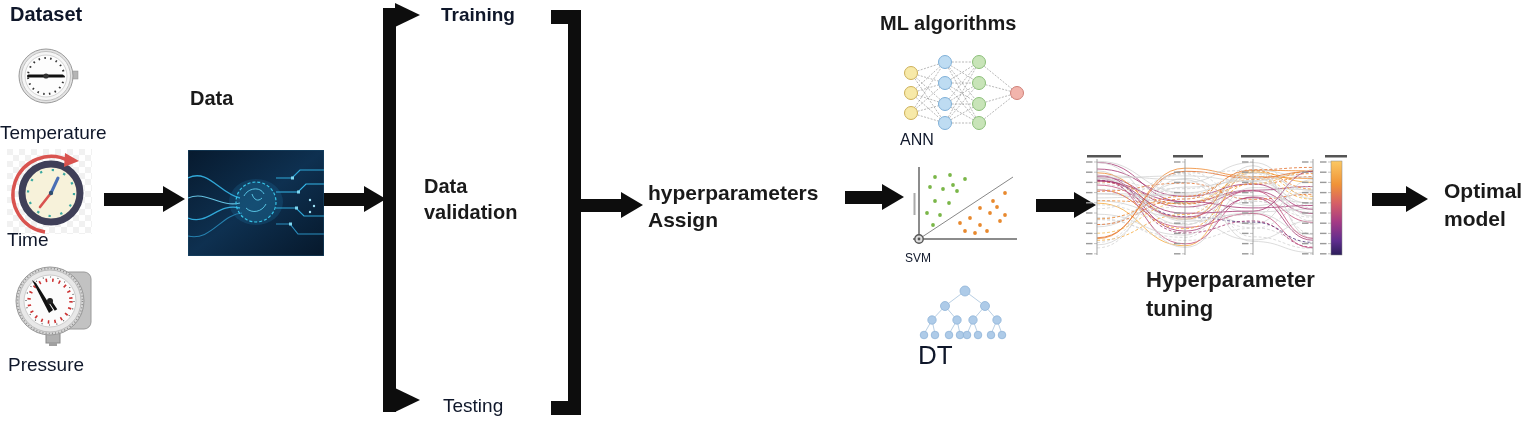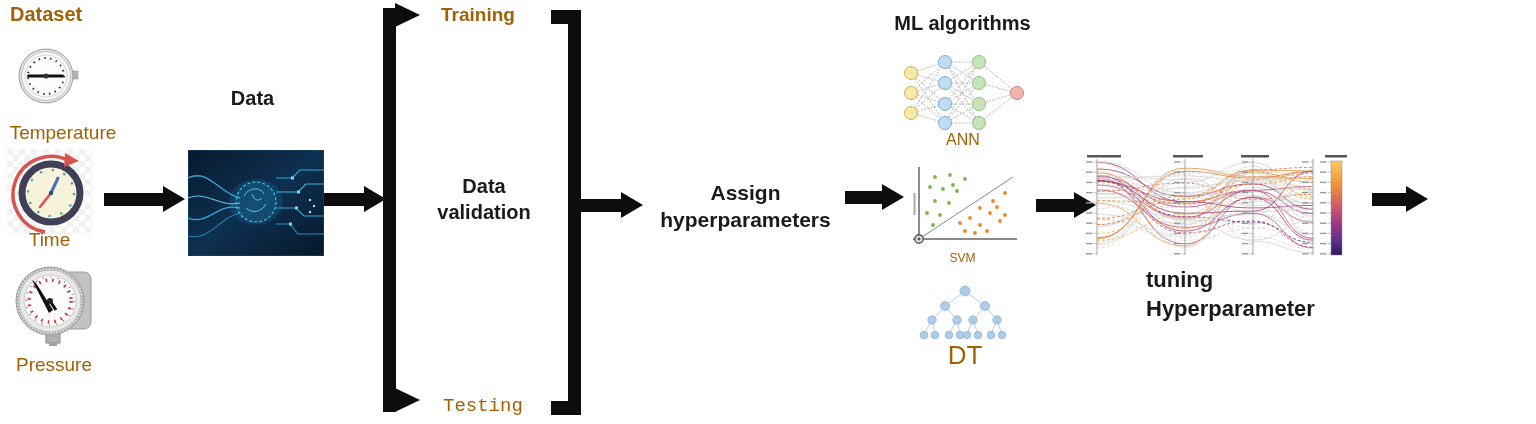--- a/index.html
+++ b/index.html
@@ -1,21 +1,21 @@
 <!DOCTYPE html>
 <html><head>
 <meta charset="utf-8">
 <style>
   * { margin:0; padding:0; box-sizing:border-box; }
   body { font-family:"Liberation Sans", sans-serif; background:#ffffff; }
   #canvas { position:relative; width:1536px; height:424px; background:#ffffff; overflow:hidden; }
   .abs { position:absolute; }
-  .lbl { font-size:19px; color:#a16207; white-space:nowrap; }
+  .lbl { font-size:19px; color:#0f172a; white-space:nowrap; }
   .bold { font-weight:700; }
-  .center { text-align:center; }
+  .center { }
   .two-line span { display:block; }
   .arrow { display:flex; align-items:center; height:26px; }
   .arrow .bar { height:13px; background:#0d0d0d; flex:1; }
   .arrow .head { width:0; height:0; border-top:13px solid transparent;
                  border-bottom:13px solid transparent; border-left:22px solid #0d0d0d; }
   .vline { background:#0d0d0d; width:13px; }
   .tri-right { width:0; height:0; border-top:12px solid transparent;
                border-bottom:12px solid transparent; border-left:25px solid #0d0d0d; }
   .stub { background:#0d0d0d; height:14px; width:30px; }
   .title-md { font-size:20px; font-weight:700; color:#1a1a1a; line-height:26px; }
@@ -117,34 +117,34 @@
 
   <div class="abs vline" style="left:383px; top:8px; height:404px;"></div>
   <div class="abs tri-right" style="left:395px; top:3px;"></div>
   <div class="abs tri-right" style="left:395px; top:388px;"></div>
 
   <div class="abs lbl" style="left:441px; top:4px;font-weight:bold;">Training</div>
   <div class="abs title-md center two-line" style="left:424px; top:173px; width:120px;">
     <span>Data</span>
     <span>validation</span>
   </div>
-  <div class="abs lbl" style="left:443px; top:395px;font-family:Liberation Mono, monospace;">Testing</div>
+  <div class="abs lbl" style="left:443px; top:395px;">Testing</div>
 
   <div class="abs vline" style="left:568px; top:10px; height:405px;"></div>
   <div class="abs stub" style="left:551px; top:10px;"></div>
   <div class="abs stub" style="left:551px; top:401px;"></div>
 
   <div class="arrow abs" style="left:581px; top:192px; width:62px;">
     <div class="bar"></div>
       <div class="head"></div>
   </div>
 
   <div class="abs title-lg center two-line" style="left:648px; top:179px; width:195px;">
+    <span>hyperparameters</span>
     <span>Assign</span>
-    <span>hyperparameters</span>
   </div>
 
   <div class="arrow abs" style="left:845px; top:184px; width:59px;">
     <div class="bar"></div>
       <div class="head"></div>
   </div>
 
   <div class="abs title-md center" style="left:880px; top:10px; width:165px;">ML algorithms</div>
 
   <svg class="abs" style="left:900px; top:52px;" width="126" height="84" viewBox="0 0 126 84">
@@ -437,23 +437,27 @@
         <line x1="243" y1="100.8" x2="246" y2="100.8" stroke="#888" stroke-width="0.5"></line>
         <rect x="235" y="100.1" width="6.5" height="1.4" fill="#9a9a9a"></rect>
       </g>
     <rect x="246" y="8" width="11" height="94" fill="url(#cbgrad)" stroke="#888" stroke-width="0.5"></rect>
     <rect x="2" y="2" width="34" height="2.5" fill="#555"></rect>
     <rect x="88" y="2" width="30" height="2.5" fill="#555"></rect>
     <rect x="156" y="2" width="28" height="2.5" fill="#555"></rect>
     <rect x="240" y="2" width="22" height="2.5" fill="#555"></rect>
   </svg>
   <div class="abs two-line" style="left:1146px; top:265px; font-size:22px; font-weight:700; color:#1a1a1a; line-height:29px;">
+    <span>Hyperparameter</span>
     <span>tuning</span>
-    <span>Hyperparameter</span>
   </div>
 
   <div class="arrow abs" style="left:1372px; top:186px; width:56px;">
     <div class="bar"></div>
       <div class="head"></div>
   </div>
 
+  <div class="abs two-line" style="left:1444px; top:177px; font-size:21px; font-weight:700; color:#1a1a1a; line-height:28px;">
+    <span>Optimal</span>
+    <span>model</span>
+  </div>
 
 </div>
 
 </body></html>

